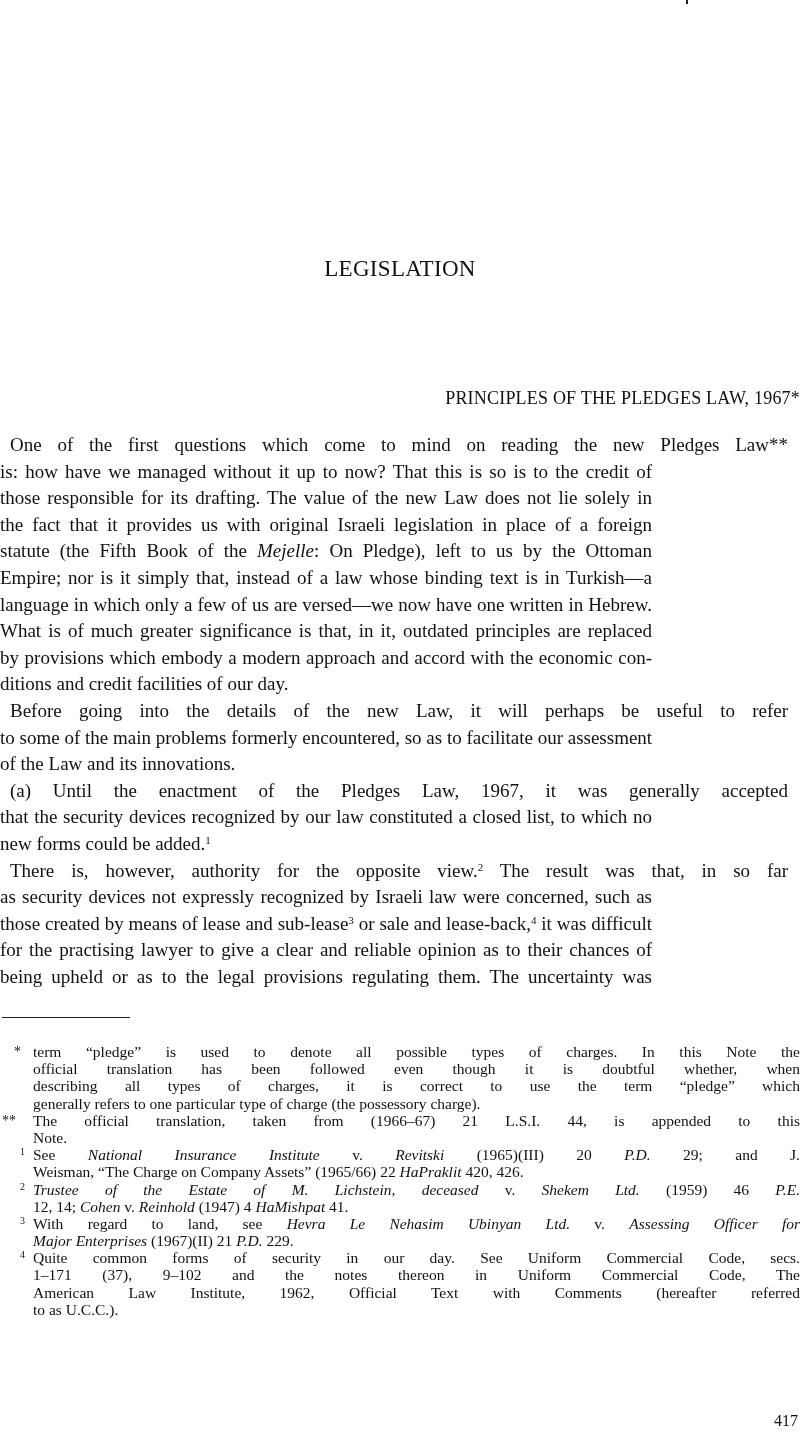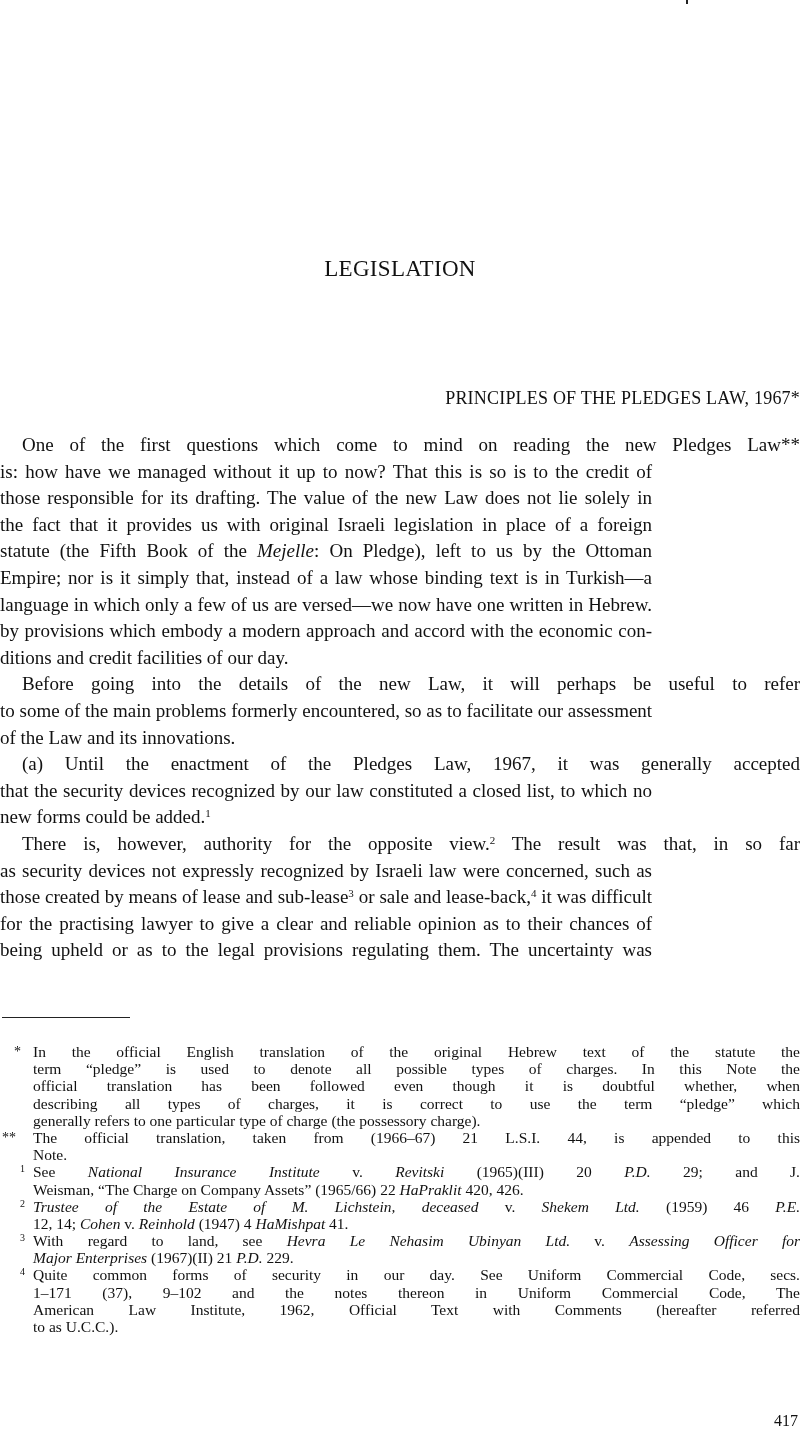--- a/index.html
+++ b/index.html
@@ -7,21 +7,21 @@
          font-family: "Liberation Serif", "DejaVu Serif", serif; color: #111111; }
   .mark { position: absolute; left: 686px; top: 0; width: 2px; height: 4px; background: #222; }
   .section-title { position: absolute; top: 256px; left: 0; width: 800px; text-align: center;
          font-size: 23px; letter-spacing: 0.3px; }
   .article-title { position: absolute; top: 388px; left: 0; width: 800px; text-align: right;
          font-size: 18px; letter-spacing: 0.2px; }
   .body { position: absolute; left: 0; top: 432px; width: 800px; }
   .line { height: 26.6px; line-height: 26.6px; font-size: 19px; white-space: nowrap;
           text-align: justify; text-align-last: justify; width: 652px; }
   .line.last { text-align-last: left; }
-  .line.indent { padding-left: 22px; width: 778px; }
+  .line.indent { padding-left: 10px; width: 778px; }
   sup { font-size: 11px; line-height: 0; vertical-align: 6px; }
   .rule { position: absolute; left: 2px; top: 1017px; width: 128px; height: 1px; background: #222; }
   .notes { position: absolute; left: 0; top: 1043px; width: 800px; }
   .fn { position: relative; }
   .fn .mk { position: absolute; top: 0; font-size: 14px; line-height: 17.2px; }
   .fn .fl { margin-left: 33px; width: 767px; height: 17.2px; line-height: 17.2px; font-size: 15.5px;
             white-space: nowrap; text-align: justify; text-align-last: justify; }
   .fn .fl.last { text-align-last: left; }
   .fn .mk.sup { font-size: 10px; top: -3px; }
   .pagenum { position: absolute; right: 2px; top: 1412px; font-size: 16px; }
@@ -36,41 +36,41 @@
 <div class="article-title">PRINCIPLES OF THE PLEDGES LAW, 1967*</div>
 
 <div class="body" id="body">
     <div class="line indent">One of the first questions which come to mind on reading the new Pledges Law**</div>
     <div class="line">is: how have we managed without it up to now? That this is so is to the credit of</div>
     <div class="line">those responsible for its drafting. The value of the new Law does not lie solely in</div>
     <div class="line">the fact that it provides us with original Israeli legislation in place of a foreign</div>
     <div class="line">statute (the Fifth Book of the <i>Mejelle</i>: On Pledge), left to us by the Ottoman</div>
     <div class="line">Empire; nor is it simply that, instead of a law whose binding text is in Turkish—a</div>
     <div class="line">language in which only a few of us are versed—we now have one written in Hebrew.</div>
+    <div class="line">What is of much greater significance is that, in it, outdated principles are replaced</div>
     <div class="line">by provisions which embody a modern approach and accord with the economic con-</div>
     <div class="line last">ditions and credit facilities of our day.</div>
     <div class="line indent">Before going into the details of the new Law, it will perhaps be useful to refer</div>
     <div class="line">to some of the main problems formerly encountered, so as to facilitate our assessment</div>
     <div class="line last">of the Law and its innovations.</div>
     <div class="line indent">(a)  Until the enactment of the Pledges Law, 1967, it was generally accepted</div>
     <div class="line">that the security devices recognized by our law constituted a closed list, to which no</div>
     <div class="line last">new forms could be added.<sup>1</sup></div>
     <div class="line indent">There is, however, authority for the opposite view.<sup>2</sup> The result was that, in so far</div>
     <div class="line">as security devices not expressly recognized by Israeli law were concerned, such as</div>
     <div class="line">those created by means of lease and sub-lease<sup>3</sup> or sale and lease-back,<sup>4</sup> it was difficult</div>
     <div class="line">for the practising lawyer to give a clear and reliable opinion as to their chances of</div>
     <div class="line">being upheld or as to the legal provisions regulating them. The uncertainty was</div>
   </div>
 
 <div class="rule"></div>
 
 <div class="notes" id="notes">
     <div class="fn">
       <span class="mk" style="left: 14px;">*</span>
-      <div class="fl">In the official English translation of the original Hebrew text of the statute the</div>
       <div class="fl">term “pledge” is used to denote all possible types of charges. In this Note the</div>
       <div class="fl">official translation has been followed even though it is doubtful whether, when</div>
       <div class="fl">describing all types of charges, it is correct to use the term “pledge” which</div>
       <div class="fl last">generally refers to one particular type of charge (the possessory charge).</div>
     </div>
     <div class="fn">
       <span class="mk" style="left: 2px;">**</span>
       <div class="fl">The official translation, taken from (1966–67) 21 L.S.I. 44, is appended to this</div>
       <div class="fl last">Note.</div>
     </div>

